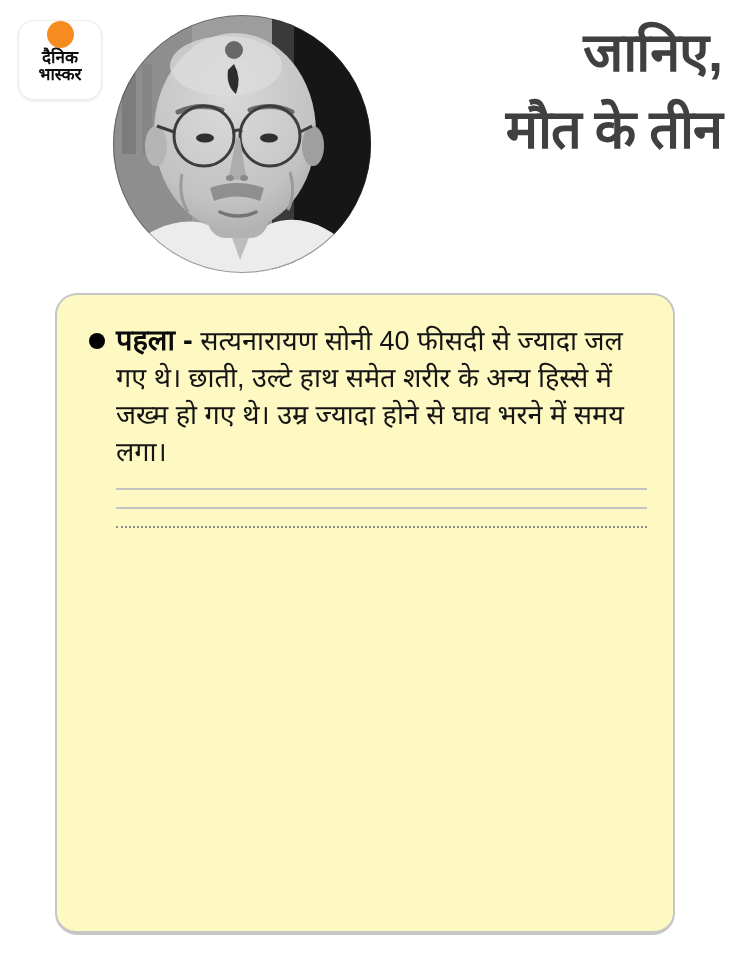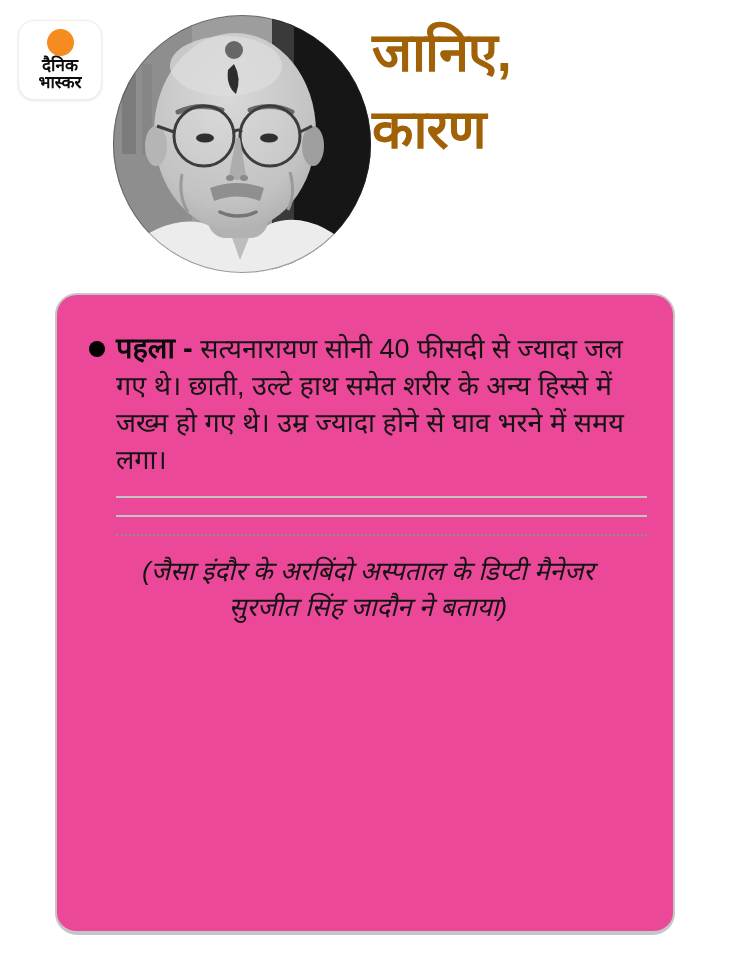--- a/index.html
+++ b/index.html
@@ -14,49 +14,49 @@
 
   
   .logo {
     position:absolute; left:18px; top:20px;
     width:84px; height:80px;
     background:#ffffff;
     border:1px solid #ededed;
     border-radius:16px;
     box-shadow:0 1px 3px rgba(0,0,0,0.10);
     display:flex; flex-direction:column; align-items:center;
-    padding-top:8px; box-sizing:border-box;
+    box-sizing:border-box;
   }
   .logo-dot { width:27px; height:27px; border-radius:50%; background:#F68B1F; margin-bottom:1px; }
   .logo-text { font-weight:800; font-size:17px; line-height:17px; color:#0d0d0d; text-align:center; white-space:nowrap; }
 
   .photo {
     position:absolute; left:112px; top:14px;
     width:260px; height:260px;
   }
 
   .title {
     position:absolute; left:372px; top:14px; width:350px;
-    text-align:left;
-    font-size:54px; font-weight:800; color:#a16207;
+    text-align:right;
+    font-size:54px; font-weight:800; color:#404040;
     line-height:77px;
     letter-spacing:-1px;
   }
   .title span { display:block; }
 
   
   .card {
     position:absolute; left:55px; top:293px;
     width:620px; height:642px;
     box-sizing:border-box;
-    background:#ec4899;
+    background:#fef9c3;
     border:2px solid #c6c6c6;
     border-bottom-width:4px;
     border-radius:22px;
-    padding:35px 26px 0 32px;
+    padding:27px 26px 0 32px;
   }
 
   .item {
     position:relative;
     padding-left:27px;
     font-size:27px;
     line-height:37px;
     color:#141414;
   }
   .dot {
@@ -152,34 +152,33 @@
 
       <path d="M70,160 q-4,22 6,38" stroke="#9a9a9a" stroke-width="3" fill="none"></path>
       <path d="M178,158 q6,22 -2,38" stroke="#9a9a9a" stroke-width="3" fill="none"></path>
       <circle cx="130" cy="130" r="128.5" fill="none" stroke="#2e2e2e" stroke-width="1" opacity="0.45"></circle>
     </g>
   </svg>
 </div>
 
 <div class="title">
   <span>जानिए,</span>
-  <span>कारण</span>
+  <span>मौत के तीन</span>
 </div>
 
 <div class="card">
 
   <div class="item">
     <span class="dot"></span>
     <span class="label">पहला -</span>
     <span>सत्यनारायण सोनी 40 फीसदी से ज्यादा जल गए थे। छाती, उल्टे हाथ समेत शरीर के अन्य हिस्से में जख्म हो गए थे। उम्र ज्यादा होने से घाव भरने में समय लगा।</span>
   </div>
 
   <hr class="divider">
 
 
   <hr class="divider">
 
 
   <hr class="divider dotted">
 
-  <div class="footnote">(जैसा इंदौर के अरबिंदो अस्पताल के डिप्टी मैनेजर सुरजीत सिंह जादौन ने बताया)</div>
 
 </div>
 
 </body></html>

